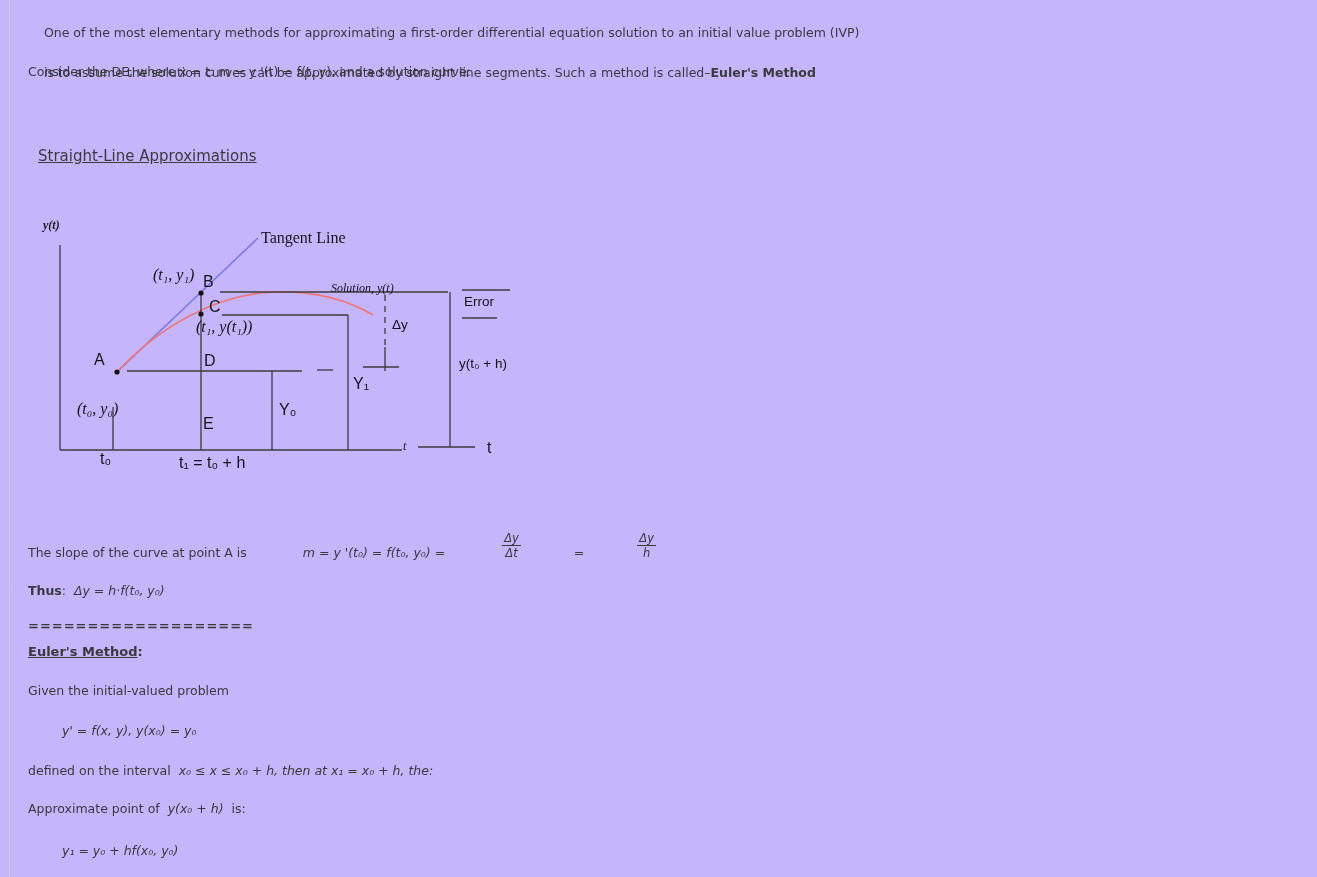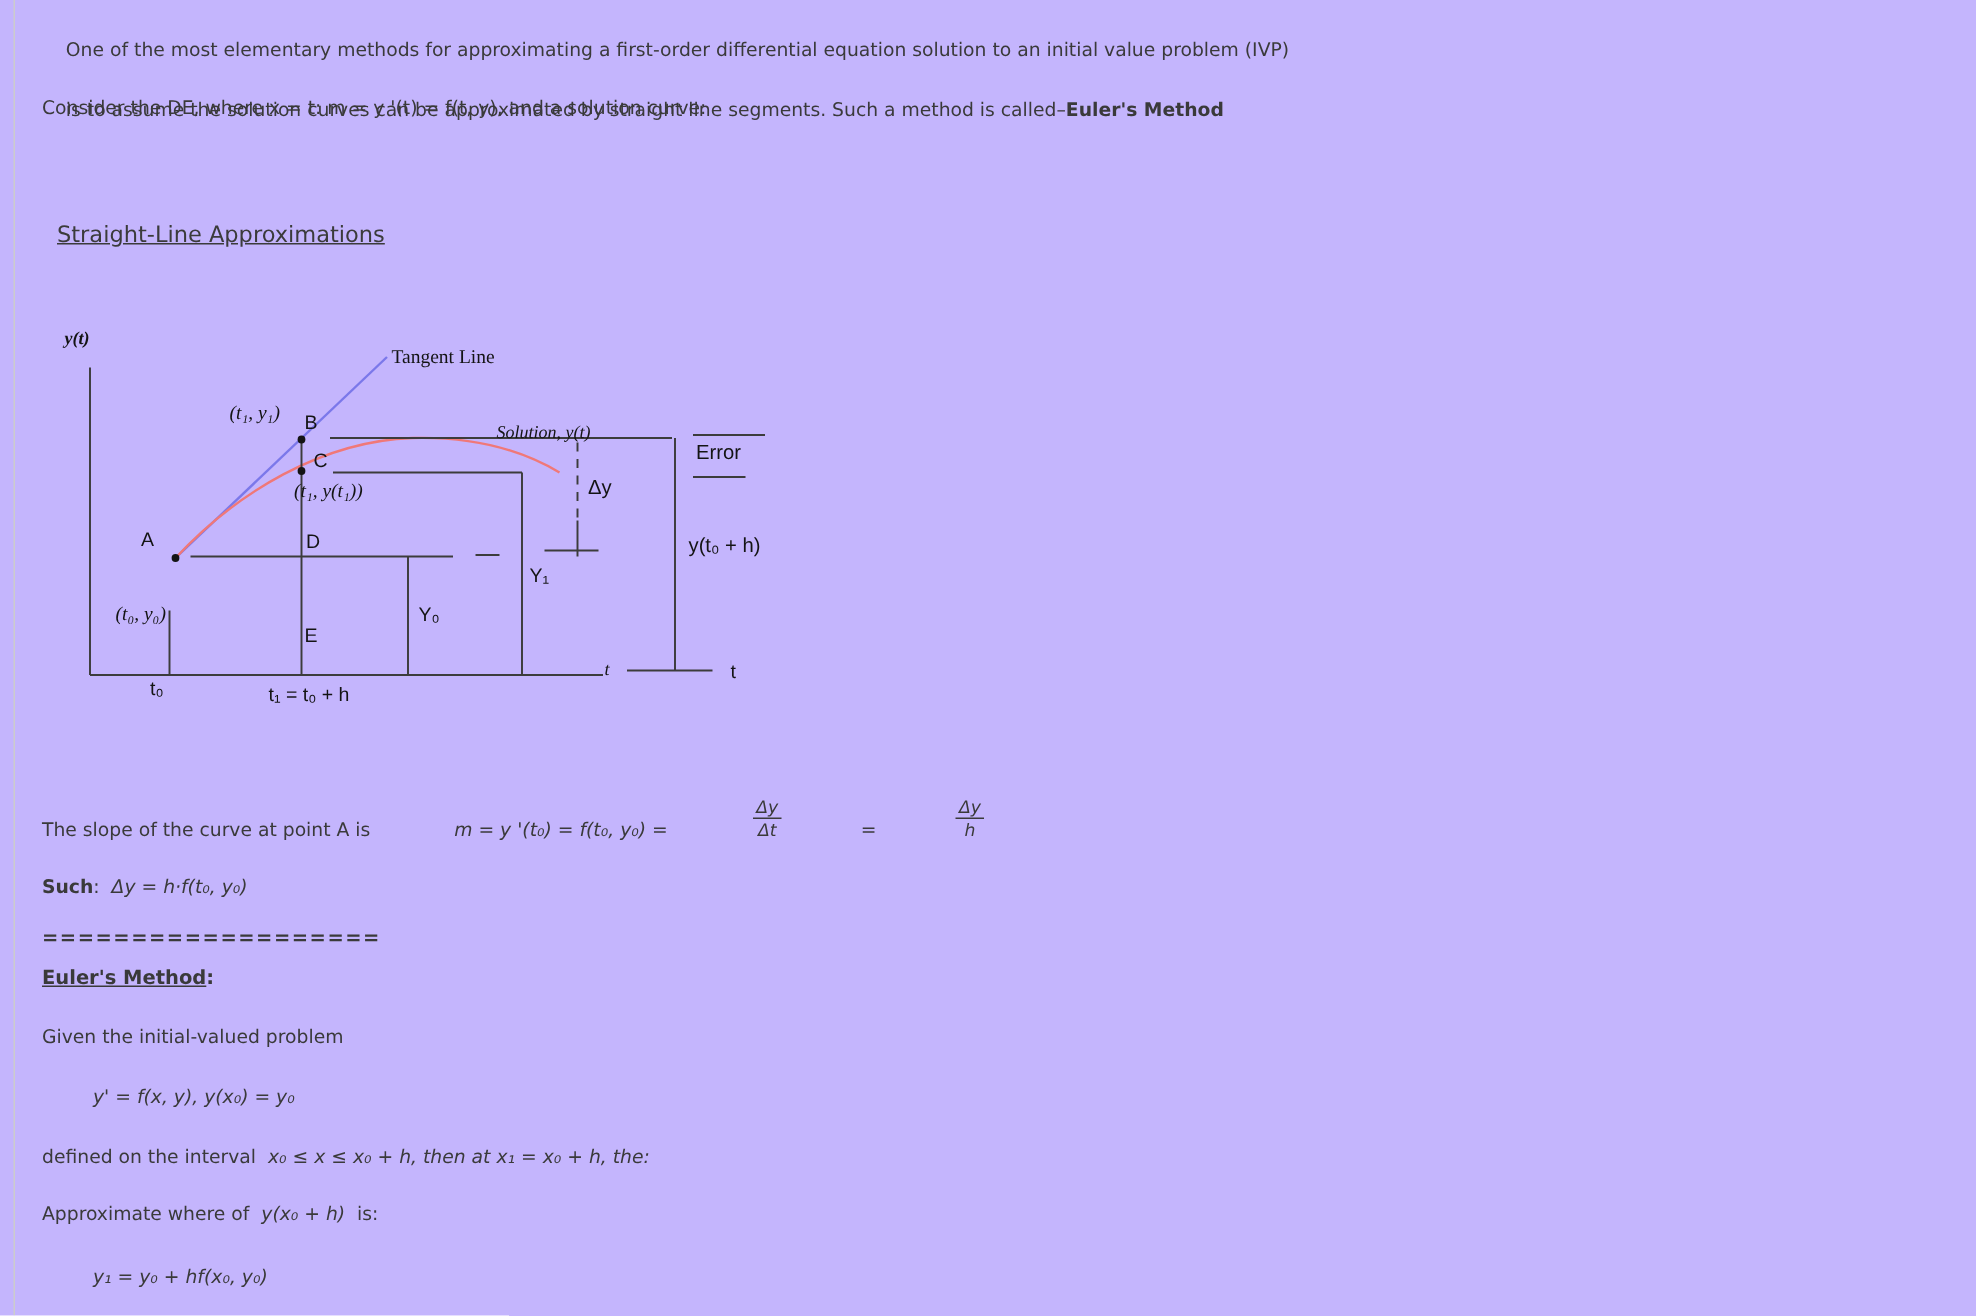--- a/index.html
+++ b/index.html
@@ -13,21 +13,21 @@
   .sep{font-weight:bold;font-size:13px;letter-spacing:1px;white-space:nowrap;}
   .heading b{font-size:13px;}
   .u{text-decoration:underline;}
   .slope-row{display:flex;align-items:flex-end;font-size:12.5px;white-space:pre;height:36px;gap:48px;}
   .frac{display:inline-flex;flex-direction:column;align-items:center;font-size:11.5px;line-height:14px;margin:0 5px;}
   .frac .num{border-bottom:1px solid #3a3a3a;padding:0 2px;}
   .frac .den{padding:0 2px;}
   
   .figure{position:absolute;left:40px;top:215px;width:530px;height:285px;}
   .figure svg{position:absolute;left:0;top:0;}
-  .fig-lbl{position:absolute;white-space:nowrap;color:#141414;font-family:"Liberation Sans",sans-serif;font-size:13px;line-height:14px;}
+  .fig-lbl{position:absolute;white-space:nowrap;color:#141414;font-family:"Liberation Sans",sans-serif;font-size:16px;line-height:14px;}
   .serif{font-family:"Liberation Serif","DejaVu Serif",serif;}
   .it{font-style:italic;}
   .b{font-weight:bold;}
   .sz14{font-size:13.5px;text-align:center;}
   .sz12{font-size:12px;}
 </style>
 </head>
 <body>
 
 <div class="page">
@@ -106,28 +106,28 @@
       <span class="num math">Δy</span>
       <span class="den math">Δt</span>
     </span>
     <span>=</span>
     <span class="frac">
       <span class="num math">Δy</span>
       <span class="den math">h</span>
     </span>
   </div>
 
-  <div class="abs body-text" style="left:28px;top:581px;"><b>Such</b><span>:  </span><span class="math">Δy = h·f(t₀, y₀)</span></div>
+  <div class="abs body-text" style="left:28px;top:581px;"><b>Thus</b><span>:  </span><span class="math">Δy = h·f(t₀, y₀)</span></div>
 
   <div class="abs sep" style="left:28px;top:618px;">===================</div>
 
   <div class="abs heading" style="left:28px;top:641px;"><b class="u">Euler's Method</b><b>:</b></div>
 
   <div class="abs body-text" style="left:28px;top:681px;">Given the initial-valued problem</div>
 
   <div class="abs body-text math" style="left:62px;top:721px;">y' = f(x, y), y(x₀) = y₀</div>
 
   <div class="abs body-text" style="left:28px;top:761px;"><span>defined on the interval  </span><span class="math">x₀ ≤ x ≤ x₀ + h, then at x₁ = x₀ + h, the:</span></div>
 
-  <div class="abs body-text" style="left:28px;top:799px;"><span>Approximate where of  </span><span class="math">y(x₀ + h)</span><span>  is:</span></div>
+  <div class="abs body-text" style="left:28px;top:799px;"><span>Approximate point of  </span><span class="math">y(x₀ + h)</span><span>  is:</span></div>
 
   <div class="abs body-text math" style="left:62px;top:841px;">y₁ = y₀ + hf(x₀, y₀)</div>
 </div>
 
 </body></html>

